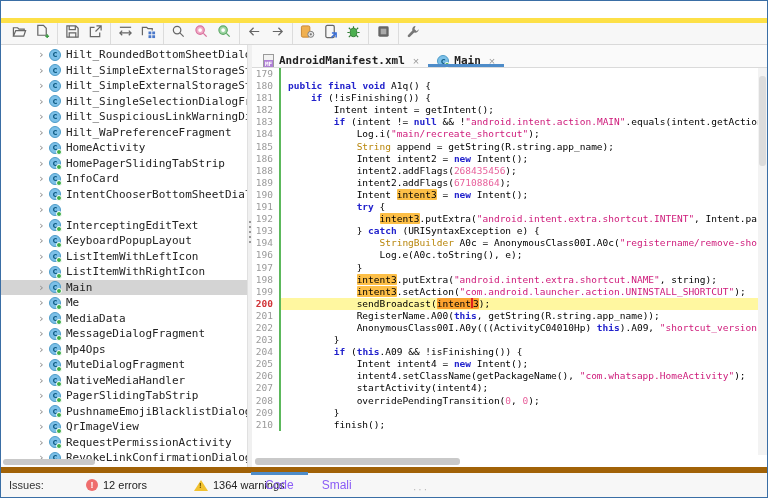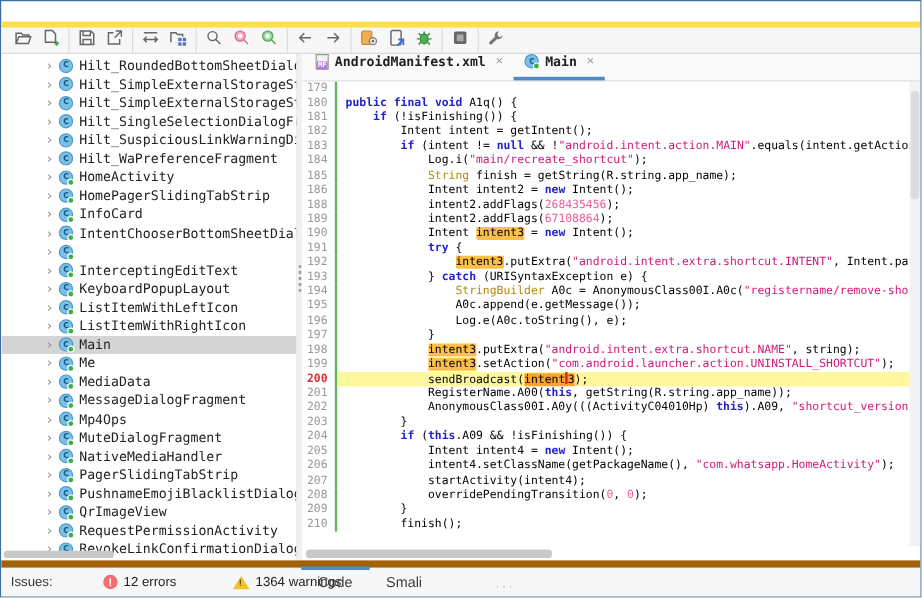--- a/index.html
+++ b/index.html
@@ -34,21 +34,21 @@
              background:#7cc0e8; border:1px solid #4d9cc9; color:#135e86; font-size:9px; font-weight:bold;
              display:flex; align-items:center; justify-content:center; line-height:1; }
   .cls-ico .dot { position:absolute; right:-2px; bottom:-2px; width:6px; height:6px; border-radius:50%; background:#3fae49; border:1px solid #fff; }
   .tree-hscroll { position:absolute; left:2px; bottom:2px; width:92px; height:6px; background:#c9c9c9; border-radius:3px; }
   .splitter { width:4px; background:#f0f0f0; position:relative; }
   .splitter .grip { position:absolute; top:176px; left:1px; width:2px; height:22px;
                     background:repeating-linear-gradient(#9a9a9a 0 2px, transparent 2px 5px); }
   
   .editor { position:relative; flex:1; background:#fff; overflow:hidden; }
   .tabbar { height:23px; background:#fafafa; border-bottom:1px solid #dadada; display:flex; align-items:stretch; padding-left:2px; }
-  .tab { position:relative; display:flex; align-items:flex-start; gap:5px; padding:0 9px;
+  .tab { position:relative; display:flex; align-items:flex-end; gap:5px; padding:0 9px;
          font-family:"DejaVu Sans Mono", monospace; font-size:11px; font-weight:bold; color:#222; }
   .tab.active::after { content:""; position:absolute; left:0; right:0; bottom:0; height:3px; background:#4e8cc9; }
   .tab .close { font-family:"Liberation Sans", sans-serif; font-weight:normal; color:#9a9a9a; font-size:11px; margin-left:3px; }
   .mf-ico { width:11px; height:13px; background:#f2f2f2; border:1px solid #9a9a9a; position:relative; flex:0 0 11px; }
   .mf-ico span { position:absolute; left:0; bottom:-1px; font-size:6px; font-weight:bold; color:#fff; background:#b07fd6; padding:0 1px; line-height:1.2; }
   .code-wrap { position:absolute; top:23px; left:0; right:9px; bottom:12px; overflow:hidden; background:#fff; }
   .code-line { display:flex; height:12.1px; line-height:12.1px; font-family:"DejaVu Sans Mono", monospace; font-size:9.5px; white-space:pre; }
   .ln { width:26px; flex:0 0 26px; text-align:right; padding-right:5px; color:#9a9a9a; }
   .gut-sep { width:3px; flex:0 0 3px; border-right:2px solid #5cb85c; }
   .lc { flex:1; padding-left:7px; overflow:hidden; }
@@ -68,21 +68,21 @@
   .h-scroll .thumb { position:absolute; left:3px; width:205px; height:7px; background:#c9c9c9; border-radius:3px; }
   
   .statusbar { position:absolute; left:0; right:0; bottom:0; height:30px; background:#f7f7f7; border-top:6px solid #a16207; font-size:11px; }
   .issues { position:absolute; left:8px; top:0; height:100%; display:flex; align-items:center; color:#333; }
   .err-group { position:absolute; left:85px; top:0; height:100%; display:flex; align-items:center; gap:5px; }
   .warn-group { position:absolute; left:193px; top:0; height:100%; display:flex; align-items:center; gap:5px; }
   .err-ico { width:12px; height:12px; border-radius:50%; background:#ef6e6e; color:#fff; font-size:9px; font-weight:bold; display:flex; align-items:center; justify-content:center; line-height:1; }
   .warn-ico { position:relative; width:0; height:0; border-left:7px solid transparent; border-right:7px solid transparent; border-bottom:11px solid #f2c230; }
   .warn-ico::after { content:"!"; position:absolute; left:-2px; top:1px; font-size:8px; font-weight:bold; color:#6b5200; }
   .bottom-tabs { position:absolute; left:250px; top:0; height:100%; display:flex; }
-  .btab { position:relative; padding:0 14px; display:flex; align-items:center; font-size:12px; color:#404040; }
+  .btab { position:relative; padding:0 14px; display:flex; align-items:center; font-size:12px; color:#8b5cf6; }
   .btab.active::before { content:""; position:absolute; left:0; right:0; top:-1px; height:3px; background:#4e8cc9; }
   .grip-dots { position:absolute; left:412px; bottom:2px; color:#b5b5b5; font-size:10px; letter-spacing:2px; }
 </style>
 </head>
 <body>
 
 <div class="win">
 
   <div class="titlebar">
     <div class="menubar">
@@ -378,30 +378,29 @@
             <span class="close">×</span>
           </div>
         </div>
       <div class="code-wrap">
           <div class="code-line"><span class="ln">179</span><span class="gut-sep"></span><span class="lc"></span></div>
           <div class="code-line"><span class="ln">180</span><span class="gut-sep"></span><span class="lc"><span class="tok-k">public</span><span class="tok-p"> </span><span class="tok-k">final</span><span class="tok-p"> </span><span class="tok-k">void</span><span class="tok-p"> A1q() {</span></span></div>
           <div class="code-line"><span class="ln">181</span><span class="gut-sep"></span><span class="lc"><span class="tok-p">    </span><span class="tok-k">if</span><span class="tok-p"> (!isFinishing()) {</span></span></div>
           <div class="code-line"><span class="ln">182</span><span class="gut-sep"></span><span class="lc"><span class="tok-p">        Intent intent = getIntent();</span></span></div>
           <div class="code-line"><span class="ln">183</span><span class="gut-sep"></span><span class="lc"><span class="tok-p">        </span><span class="tok-k">if</span><span class="tok-p"> (intent != </span><span class="tok-k">null</span><span class="tok-p"> &amp;&amp; !</span><span class="tok-s">"android.intent.action.MAIN"</span><span class="tok-p">.equals(intent.getAction()) &amp;</span></span></div>
           <div class="code-line"><span class="ln">184</span><span class="gut-sep"></span><span class="lc"><span class="tok-p">            Log.i(</span><span class="tok-s">"main/recreate_shortcut"</span><span class="tok-p">);</span></span></div>
-          <div class="code-line"><span class="ln">185</span><span class="gut-sep"></span><span class="lc"><span class="tok-p">            </span><span class="tok-t">String</span><span class="tok-p"> finish = getString(R.string.app_name);</span></span></div>
+          <div class="code-line"><span class="ln">185</span><span class="gut-sep"></span><span class="lc"><span class="tok-p">            </span><span class="tok-t">String</span><span class="tok-p"> append = getString(R.string.app_name);</span></span></div>
           <div class="code-line"><span class="ln">186</span><span class="gut-sep"></span><span class="lc"><span class="tok-p">            Intent intent2 = </span><span class="tok-k">new</span><span class="tok-p"> Intent();</span></span></div>
           <div class="code-line"><span class="ln">188</span><span class="gut-sep"></span><span class="lc"><span class="tok-p">            intent2.addFlags(</span><span class="tok-n">268435456</span><span class="tok-p">);</span></span></div>
           <div class="code-line"><span class="ln">189</span><span class="gut-sep"></span><span class="lc"><span class="tok-p">            intent2.addFlags(</span><span class="tok-n">67108864</span><span class="tok-p">);</span></span></div>
           <div class="code-line"><span class="ln">190</span><span class="gut-sep"></span><span class="lc"><span class="tok-p">            Intent </span><span class="tok-o">intent3</span><span class="tok-p"> = </span><span class="tok-k">new</span><span class="tok-p"> Intent();</span></span></div>
           <div class="code-line"><span class="ln">191</span><span class="gut-sep"></span><span class="lc"><span class="tok-p">            </span><span class="tok-k">try</span><span class="tok-p"> {</span></span></div>
           <div class="code-line"><span class="ln">192</span><span class="gut-sep"></span><span class="lc"><span class="tok-p">                </span><span class="tok-o">intent3</span><span class="tok-p">.putExtra(</span><span class="tok-s">"android.intent.extra.shortcut.INTENT"</span><span class="tok-p">, Intent.parseUri</span></span></div>
           <div class="code-line"><span class="ln">193</span><span class="gut-sep"></span><span class="lc"><span class="tok-p">            } </span><span class="tok-k">catch</span><span class="tok-p"> (URISyntaxException e) {</span></span></div>
           <div class="code-line"><span class="ln">194</span><span class="gut-sep"></span><span class="lc"><span class="tok-p">                </span><span class="tok-t">StringBuilder</span><span class="tok-p"> A0c = AnonymousClass00I.A0c(</span><span class="tok-s">"registername/remove-shortcut</span></span></div>
-          <div class="code-line"><span class="ln">195</span><span class="gut-sep"></span><span class="lc"><span class="tok-p">                A0c.append(e.getMessage());</span></span></div>
           <div class="code-line"><span class="ln">196</span><span class="gut-sep"></span><span class="lc"><span class="tok-p">                Log.e(A0c.toString(), e);</span></span></div>
           <div class="code-line"><span class="ln">197</span><span class="gut-sep"></span><span class="lc"><span class="tok-p">            }</span></span></div>
           <div class="code-line"><span class="ln">198</span><span class="gut-sep"></span><span class="lc"><span class="tok-p">            </span><span class="tok-o">intent3</span><span class="tok-p">.putExtra(</span><span class="tok-s">"android.intent.extra.shortcut.NAME"</span><span class="tok-p">, string);</span></span></div>
           <div class="code-line"><span class="ln">199</span><span class="gut-sep"></span><span class="lc"><span class="tok-p">            </span><span class="tok-o">intent3</span><span class="tok-p">.setAction(</span><span class="tok-s">"com.android.launcher.action.UNINSTALL_SHORTCUT"</span><span class="tok-p">);</span></span></div>
           <div class="code-line current"><span class="ln">200</span><span class="gut-sep"></span><span class="lc"><span class="tok-p">            sendBroadcast(</span><span class="tok-oc">intent<span class="caret"></span>3</span><span class="tok-p">);</span></span></div>
           <div class="code-line"><span class="ln">201</span><span class="gut-sep"></span><span class="lc"><span class="tok-p">            RegisterName.A00(</span><span class="tok-k">this</span><span class="tok-p">, getString(R.string.app_name));</span></span></div>
           <div class="code-line"><span class="ln">202</span><span class="gut-sep"></span><span class="lc"><span class="tok-p">            AnonymousClass00I.A0y(((ActivityC04010Hp) </span><span class="tok-k">this</span><span class="tok-p">).A09, </span><span class="tok-s">"shortcut_version"</span></span></div>
           <div class="code-line"><span class="ln">203</span><span class="gut-sep"></span><span class="lc"><span class="tok-p">        }</span></span></div>
           <div class="code-line"><span class="ln">204</span><span class="gut-sep"></span><span class="lc"><span class="tok-p">        </span><span class="tok-k">if</span><span class="tok-p"> (</span><span class="tok-k">this</span><span class="tok-p">.A09 &amp;&amp; !isFinishing()) {</span></span></div>
           <div class="code-line"><span class="ln">205</span><span class="gut-sep"></span><span class="lc"><span class="tok-p">            Intent intent4 = </span><span class="tok-k">new</span><span class="tok-p"> Intent();</span></span></div>

